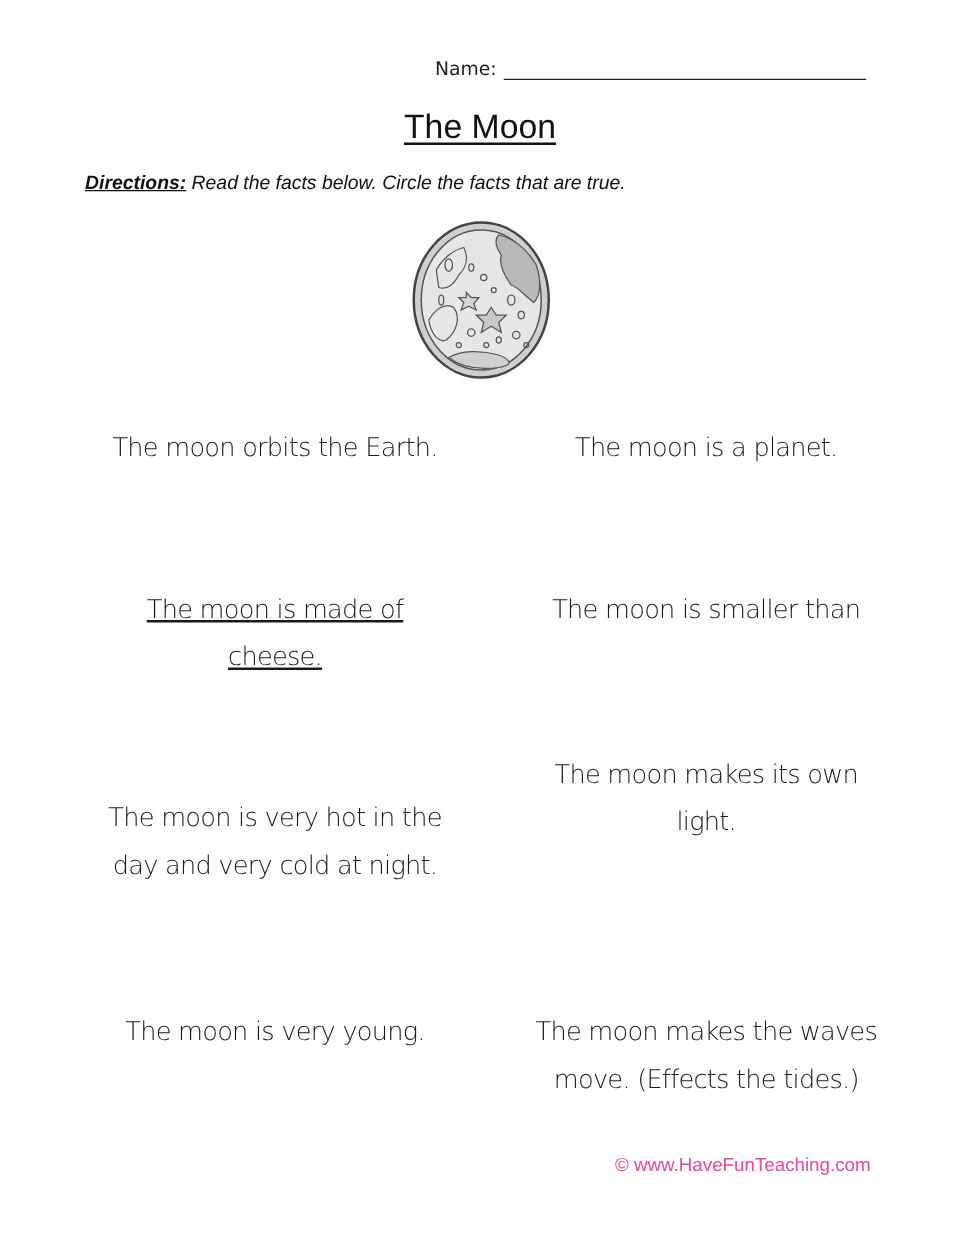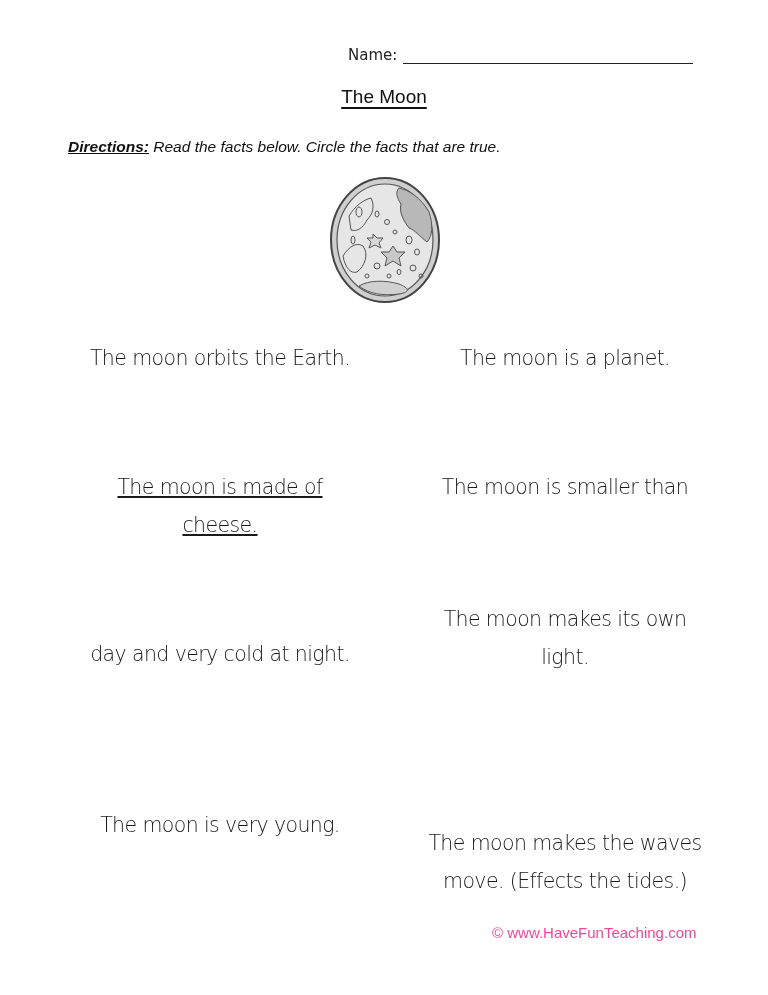--- a/index.html
+++ b/index.html
@@ -1,19 +1,19 @@
 <!DOCTYPE html>
 <html><head>
 <meta charset="utf-8">
 <style>
   html, body { margin:0; padding:0; background:#ffffff; }
   body { width:768px; height:995px; position:relative; overflow:hidden; color:#1a1a1a; }
   .name-row { position:absolute; left:348px; top:46px; font-family:"DejaVu Sans", sans-serif; font-size:15px; color:#222; display:flex; align-items:flex-end; }
   .name-line { display:inline-block; width:290px; border-bottom:1.5px solid #222; margin-left:6px; height:14px; }
-  .title { position:absolute; left:0; width:768px; top:86px; text-align:center; font-family:"Liberation Sans", sans-serif; font-size:19px; text-decoration:underline; text-decoration-thickness:2px; text-underline-offset:4px; color:#111; }
+  .title { position:absolute; left:0; width:768px; top:86px; text-align:center; font-family:"Liberation Sans", sans-serif; font-size:27px; text-decoration:underline; text-decoration-thickness:2px; text-underline-offset:4px; color:#111; }
   .directions { position:absolute; left:68px; top:138px; font-family:"Liberation Sans", sans-serif; font-size:15.5px; color:#111;font-style:italic; }
   .directions .lbl { font-weight:bold; text-decoration:underline; }
   .moon { position:absolute; left:329px; top:176px; width:112px; height:128px; }
   .fact { position:absolute; width:330px; text-align:center; font-family:"DejaVu Sans", sans-serif; font-weight:300; font-size:20.5px; line-height:38px; color:#1a1a1a; letter-spacing:-0.6px; }
   .col-left { left:55px; }
   .col-right { left:400px; }
   .footer { position:absolute; left:492px; top:924px; font-family:"Liberation Sans", sans-serif; font-size:15px; color:#ec4899; }
 </style>
 </head>
 <body>
@@ -66,28 +66,29 @@
 
 <div class="fact col-left" style="top:468px;text-decoration:underline;">
   <div>The moon is made of</div>
   <div>cheese.</div>
 </div>
 <div class="fact col-right" style="top:468px;">
   <div>The moon is smaller than</div>
 </div>
 
 <div class="fact col-left" style="top:635px;">
+  <div>The moon is very hot in the</div>
   <div>day and very cold at night.</div>
 </div>
 <div class="fact col-right" style="top:600px;">
   <div>The moon makes its own</div>
   <div>light.</div>
 </div>
 
 <div class="fact col-left" style="top:806px;">
   <div>The moon is very young.</div>
 </div>
-<div class="fact col-right" style="top:824px;">
+<div class="fact col-right" style="top:806px;">
   <div>The moon makes the waves</div>
   <div>move.  (Effects the tides.)</div>
 </div>
 
 <div class="footer">© www.HaveFunTeaching.com</div>
 
 </body></html>

